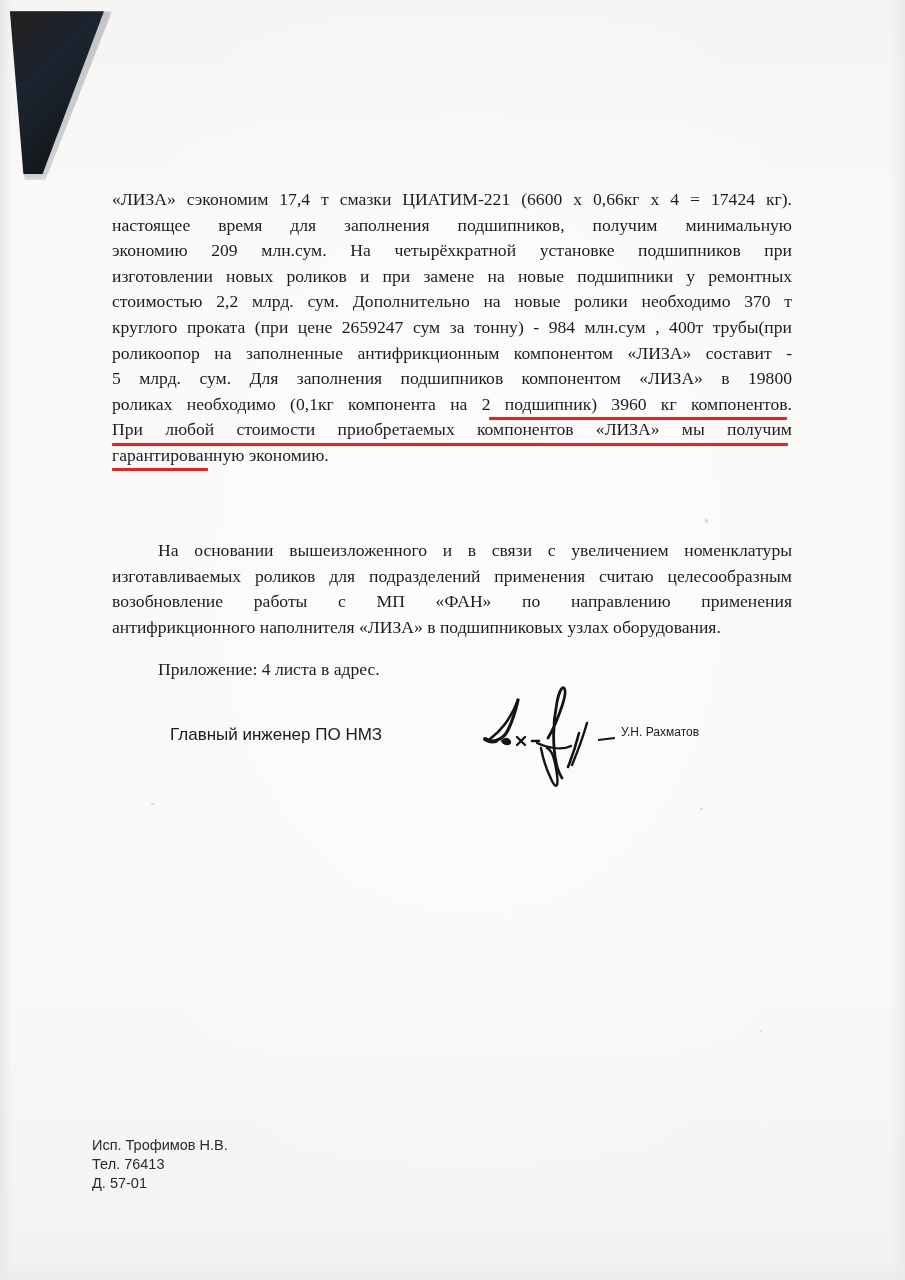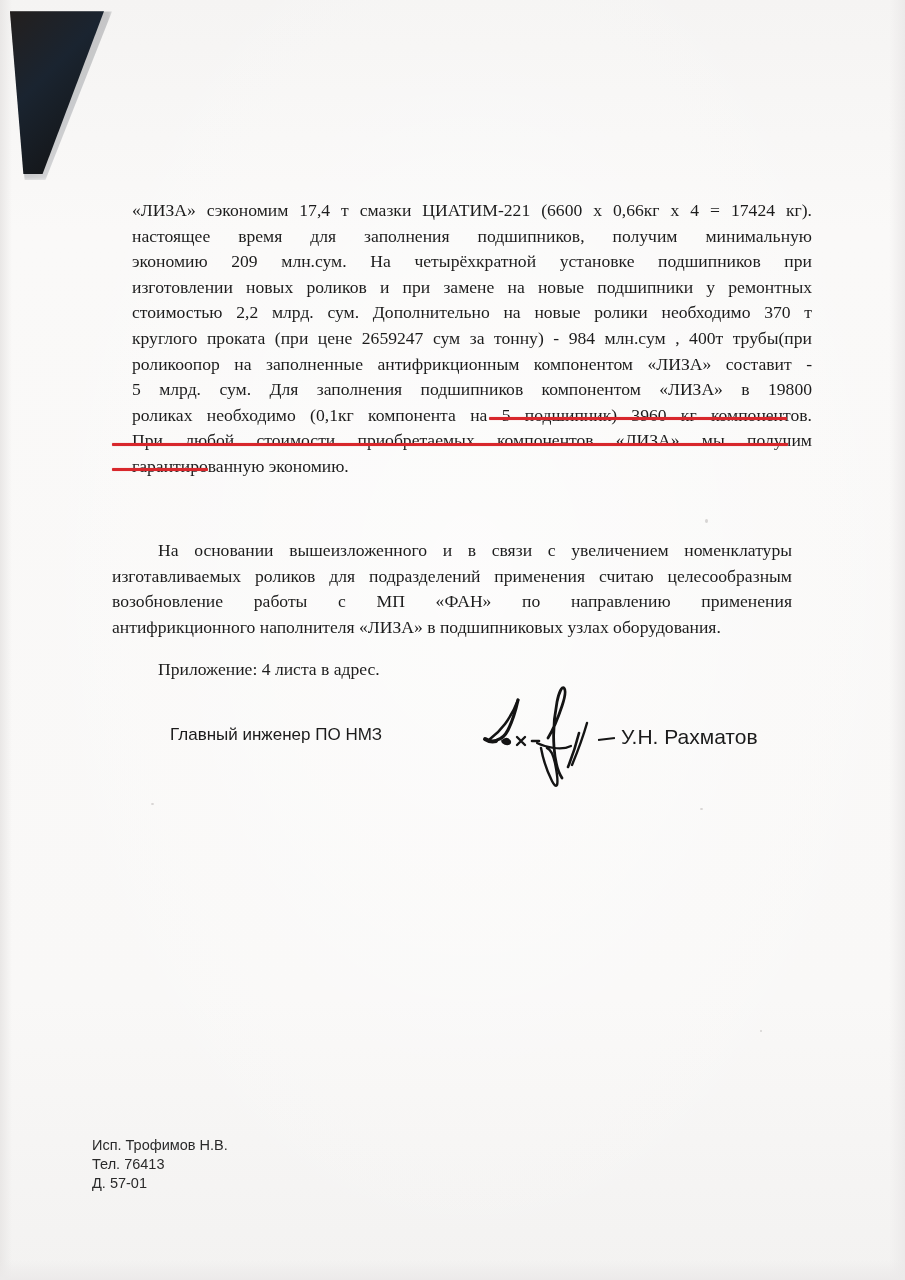--- a/index.html
+++ b/index.html
@@ -79,21 +79,21 @@
     left: 112px;
     width: 680px;
     font-family: "Liberation Serif", serif;
     font-size: 17.6px;
     line-height: 25.6px;
     color: #1c1c1c;
     text-align: justify;
     text-justify: inter-word;
   }
 
-  #para-1 { top: 198px; margin-left: 20px; }
+  #para-1 { top: 187px; }
 
   .just-line {
     display: block;
     text-align: justify;
     text-align-last: justify;
     white-space: nowrap;
   }
   .last-line {
     text-align-last: left;
   }
@@ -140,21 +140,21 @@
     font-family: "Liberation Sans", sans-serif;
     font-size: 17px;
     color: #1b1b1b;
     white-space: nowrap;
   }
   #signature-name {
     position: absolute;
     left: 451px;
     top: 0;
     font-family: "Liberation Sans", sans-serif;
-    font-size: 21px;
+    font-size: 12px;
     color: #1b1b1b;
     white-space: nowrap;
   }
   #signature-mark {
     position: absolute;
     left: 305px;
     top: -50px;
     width: 150px;
     height: 115px;
   }
@@ -206,21 +206,21 @@
 
   <div id="para-1" class="body-block">
     <span class="just-line">«ЛИЗА» сэкономим 17,4 т смазки ЦИАТИМ-221 (6600 х 0,66кг х 4 = 17424 кг).</span>
     <span class="just-line">настоящее время для заполнения подшипников, получим минимальную</span>
     <span class="just-line">экономию 209 млн.сум. На четырёхкратной установке подшипников при</span>
     <span class="just-line">изготовлении новых роликов и при  замене на новые подшипники  у ремонтных</span>
     <span class="just-line">стоимостью 2,2 млрд. сум. Дополнительно на новые ролики необходимо 370 т</span>
     <span class="just-line">круглого проката (при цене 2659247 сум за тонну) - 984 млн.сум , 400т трубы(при</span>
     <span class="just-line">роликоопор на заполненные антифрикционным  компонентом «ЛИЗА» составит -</span>
     <span class="just-line">5 млрд. сум. Для заполнения подшипников компонентом «ЛИЗА» в 19800</span>
-    <span class="just-line">роликах необходимо (0,1кг компонента на 5 подшипник) 3960 кг компонентов.</span>
+    <span class="just-line">роликах необходимо (0,1кг компонента на 2 подшипник) 3960 кг компонентов.</span>
     <span class="just-line">При любой стоимости приобретаемых   компонентов «ЛИЗА» мы получим</span>
     <span class="just-line last-line">гарантированную экономию.</span>
   </div>
 
   <div id="red-underline-1" class="red-underline"></div>
   <div id="red-underline-2" class="red-underline"></div>
   <div id="red-underline-3" class="red-underline"></div>
 
   <div id="para-2" class="body-block">
     <span class="just-line indent-line">На основании вышеизложенного и в связи с увеличением номенклатуры</span>

